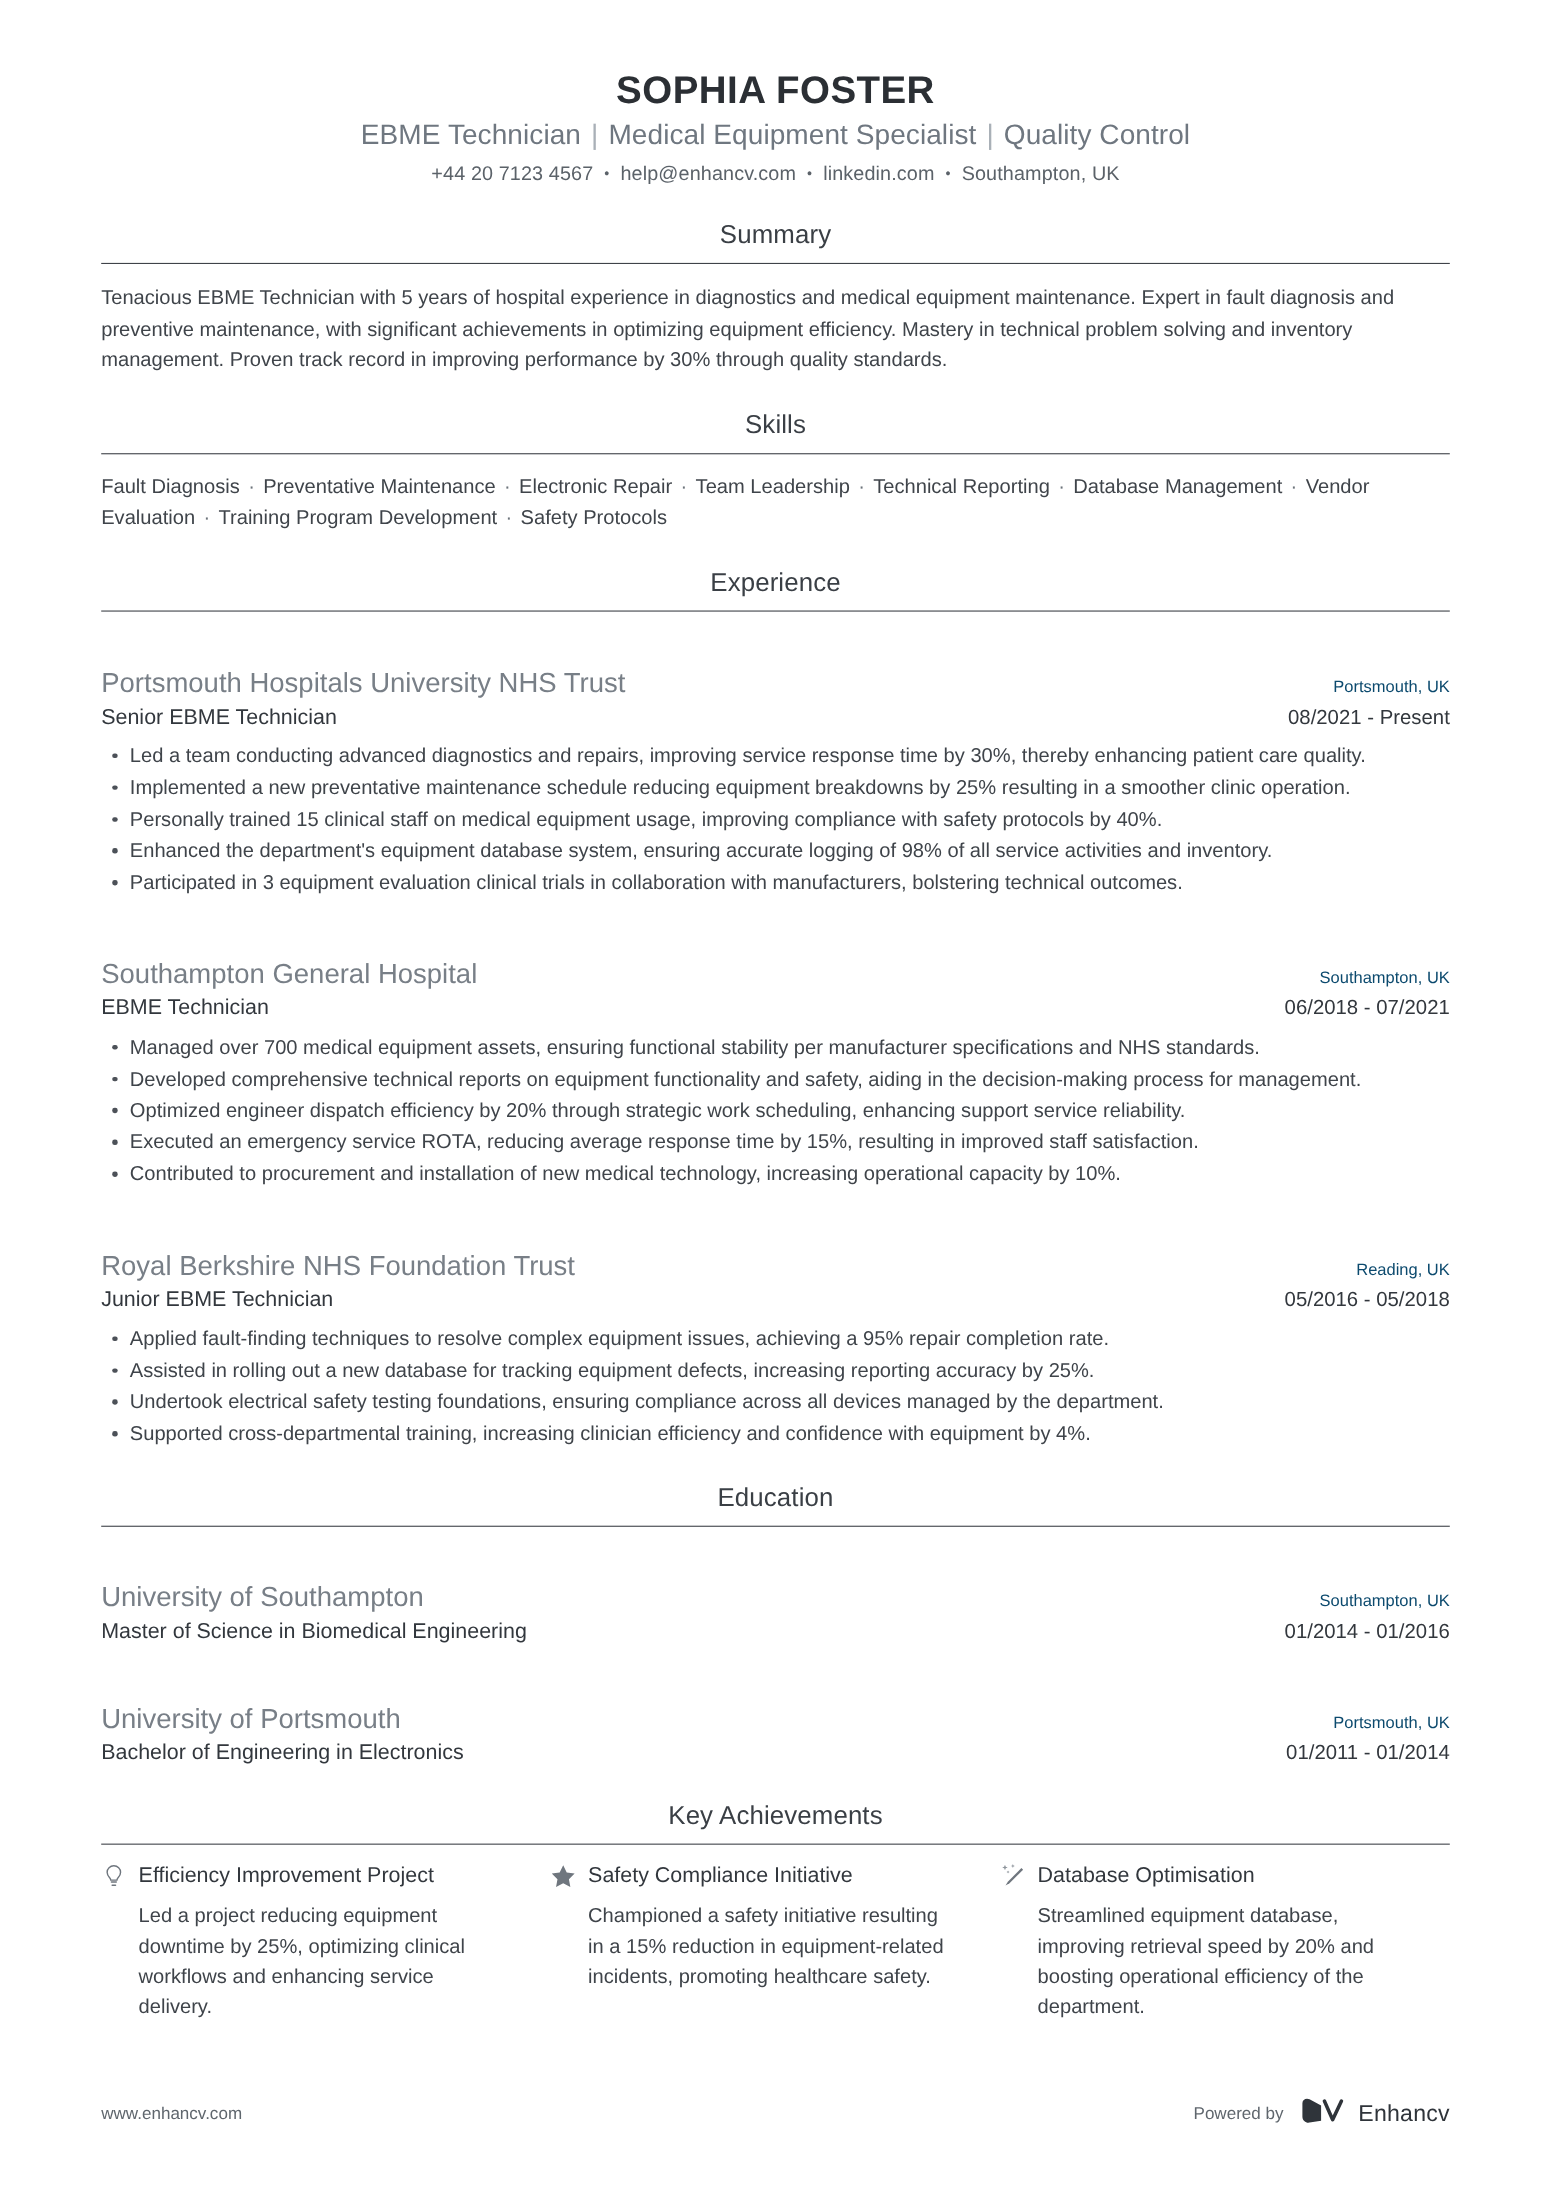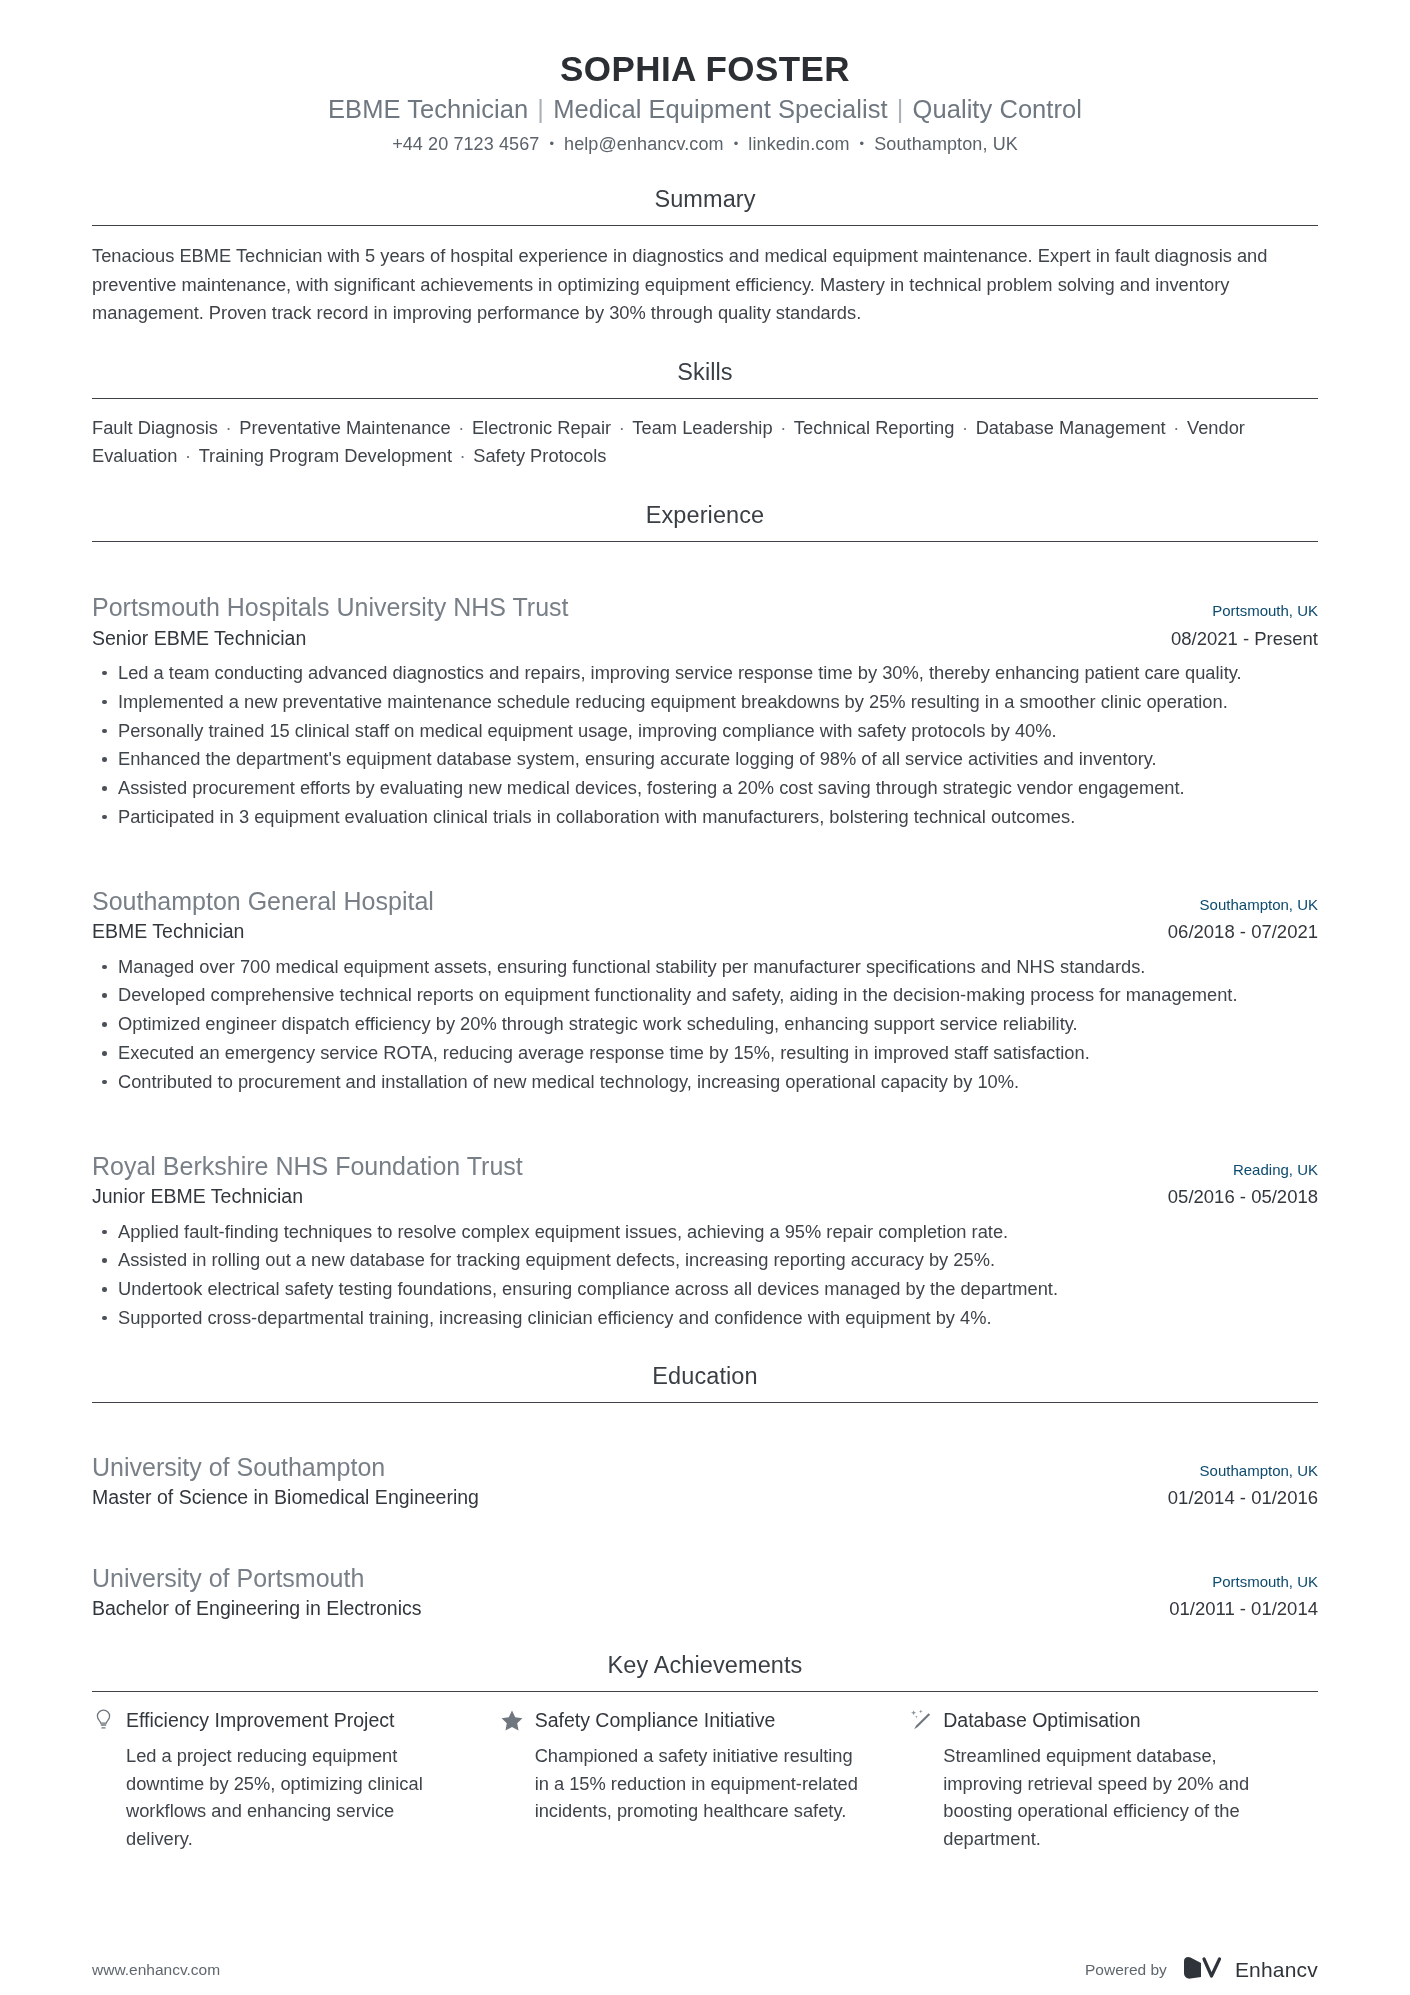--- a/index.html
+++ b/index.html
@@ -19,22 +19,22 @@
 
   .page {
     width: 1410px;
     height: 1995px;
     padding: 0 92px;
     position: relative;
   }
 
   
   .header {
+    padding-top: 62px;
     text-align: center;
-    margin-top: 48px;
   }
   .name {
     font-size: 35px;
     font-weight: bold;
     letter-spacing: 0.4px;
     color: #2b2f34;
     line-height: 1.18;
   }
   .headline {
     margin-top: 5px;
@@ -275,21 +275,20 @@
           </div>
           <div class="entry-sub">
             <div class="role">Senior EBME Technician</div>
             <div class="dates">08/2021 - Present</div>
           </div>
           <ul class="bullets">
             <li>Led a team conducting advanced diagnostics and repairs, improving service response time by 30%, thereby enhancing patient care quality.</li>
             <li>Implemented a new preventative maintenance schedule reducing equipment breakdowns by 25% resulting in a smoother clinic operation.</li>
             <li>Personally trained 15 clinical staff on medical equipment usage, improving compliance with safety protocols by 40%.</li>
             <li>Enhanced the department's equipment database system, ensuring accurate logging of 98% of all service activities and inventory.</li>
-            <li>Assisted procurement efforts by evaluating new medical devices, fostering a 20% cost saving through strategic vendor engagement.</li>
             <li>Participated in 3 equipment evaluation clinical trials in collaboration with manufacturers, bolstering technical outcomes.</li>
           </ul>
         </div>
         <div class="entry">
           <div class="entry-head">
             <div class="org">Southampton General Hospital</div>
             <div class="loc">Southampton, UK</div>
           </div>
           <div class="entry-sub">
             <div class="role">EBME Technician</div>

